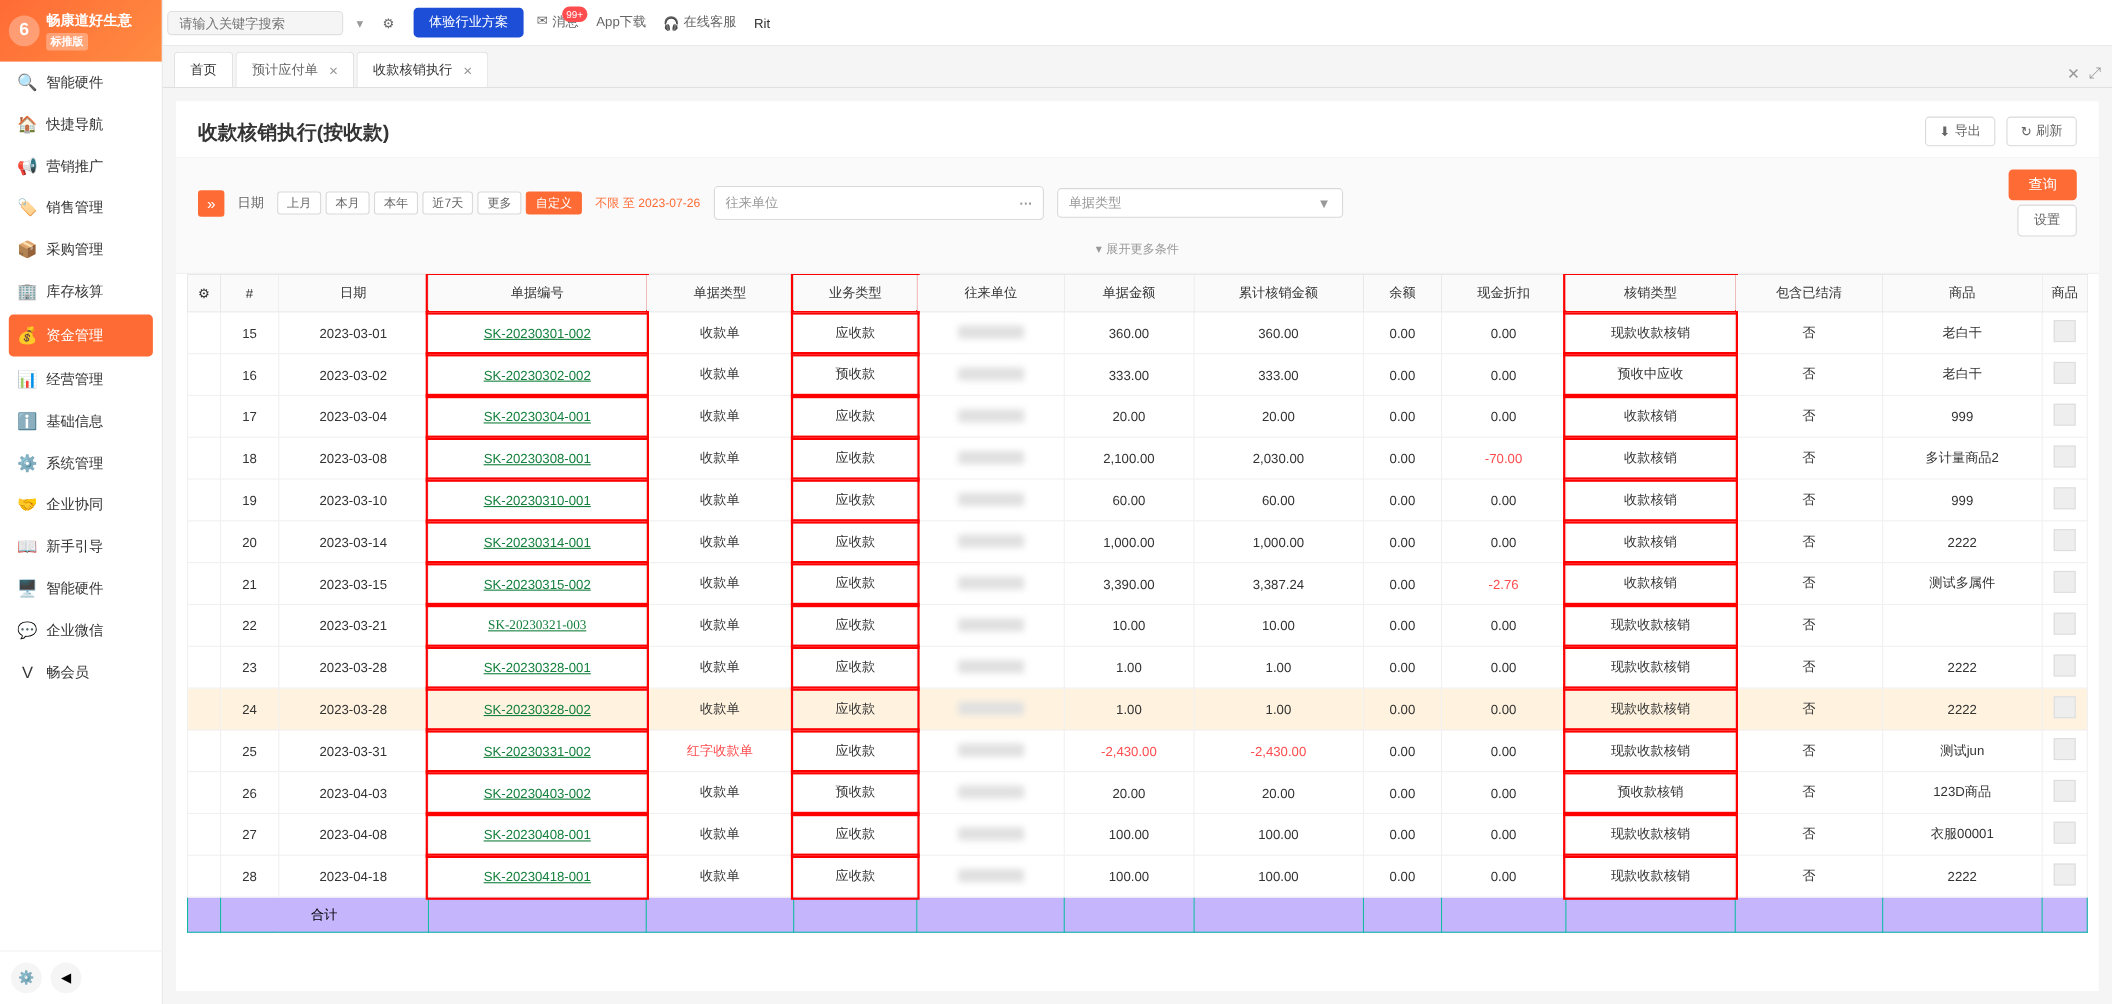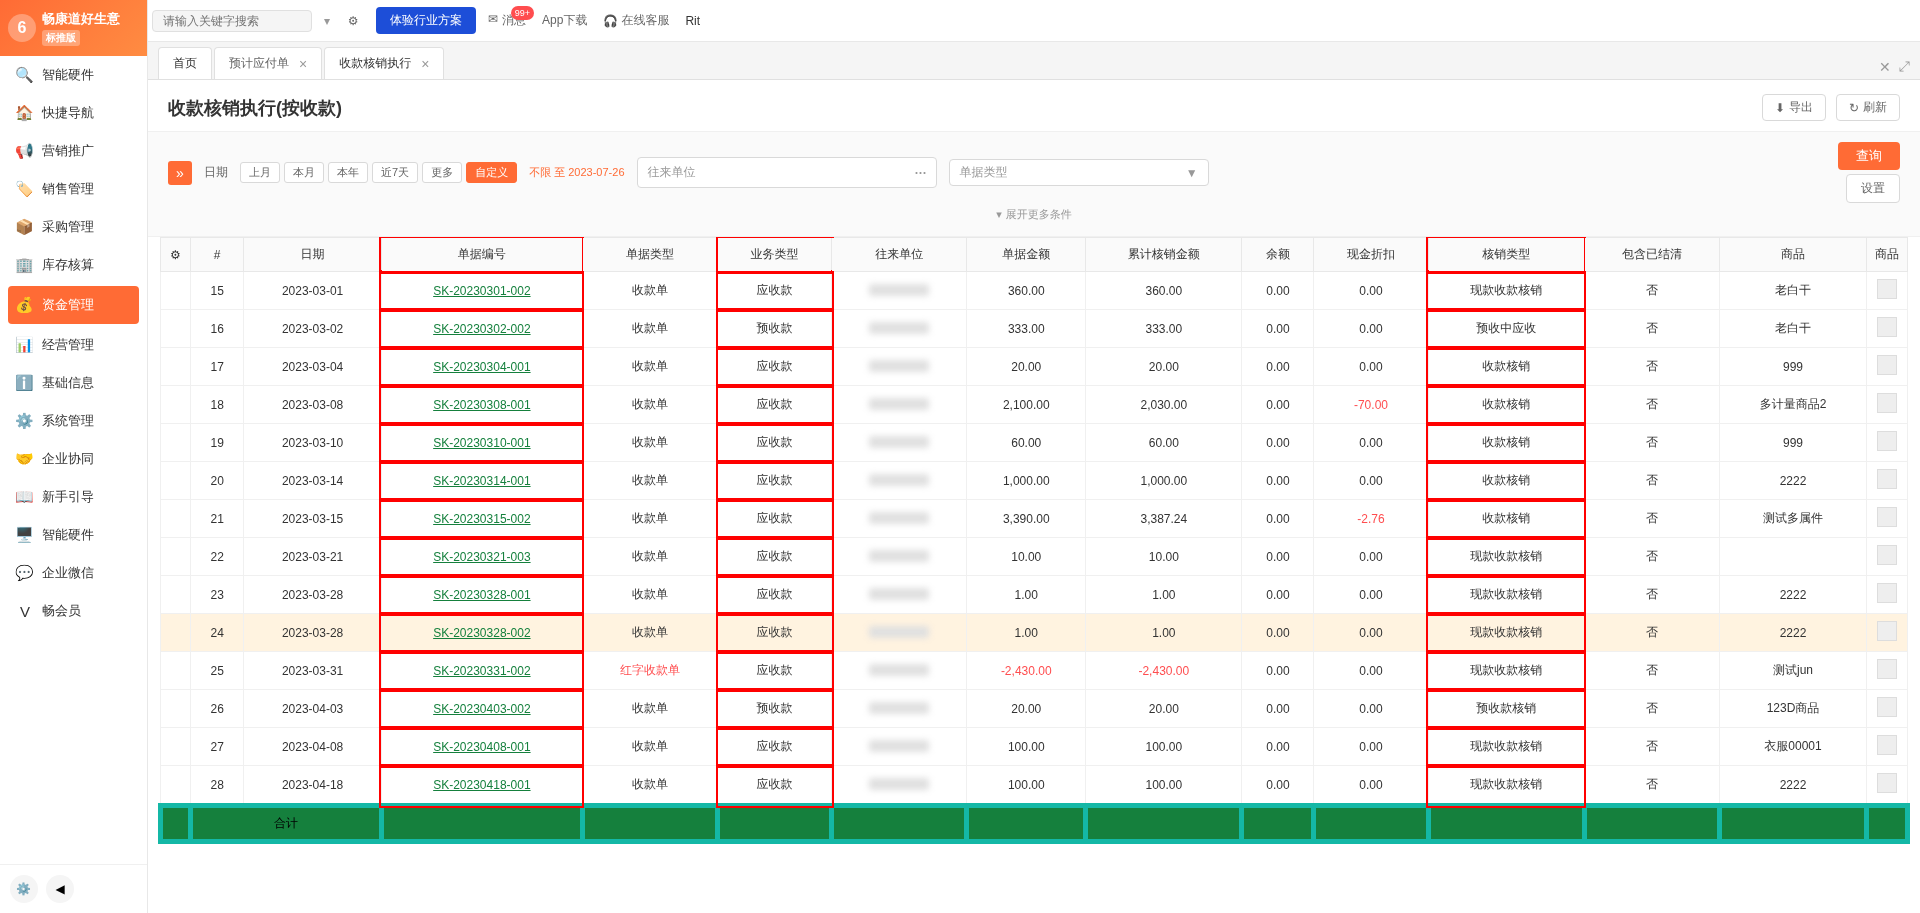--- a/index.html
+++ b/index.html
@@ -31,21 +31,21 @@
     
     .tabbar { height: 38px; background: #f5f5f5; border-bottom: 1px solid #e0e0e0; display: flex; align-items: flex-end; padding: 0 10px; flex-shrink: 0; gap: 2px; }
     .tab { height: 32px; padding: 0 14px; display: flex; align-items: center; gap: 6px; font-size: 12px; border: 1px solid #e0e0e0; border-bottom: none; cursor: pointer; background: #fff; border-radius: 4px 4px 0 0; color: #666; }
     .tab.active { background: #fff; color: #333; font-weight: 500; }
     .tab .tab-close { color: #999; font-size: 14px; cursor: pointer; margin-left: 4px; }
     .tab-home { color: #333; }
     .tab-right-actions { margin-left: auto; display: flex; align-items: center; gap: 8px; padding-bottom: 4px; }
     .tab-right-actions span { cursor: pointer; color: #666; font-size: 16px; }
 
     
-    .content { flex: 1; overflow: hidden; display: flex; flex-direction: column; background: #fff; margin: 0; }
+    .content { flex: 1; overflow: hidden; display: flex; flex-direction: column; background: #fff; margin: 12px; }
 
     
     .page-header { padding: 14px 20px 10px; border-bottom: 1px solid #f0f0f0; display: flex; align-items: center; justify-content: space-between; flex-shrink: 0; }
     .page-title { font-size: 18px; font-weight: 600; color: #333; }
     .page-actions { display: flex; gap: 10px; }
     .btn-export { background: #fff; border: 1px solid #d9d9d9; color: #666; padding: 4px 12px; border-radius: 4px; cursor: pointer; font-size: 12px; display: flex; align-items: center; gap: 4px; }
     .btn-refresh { background: #fff; border: 1px solid #d9d9d9; color: #666; padding: 4px 12px; border-radius: 4px; cursor: pointer; font-size: 12px; display: flex; align-items: center; gap: 4px; }
 
     
     .filter-bar { padding: 10px 20px; background: #fafafa; border-bottom: 1px solid #f0f0f0; flex-shrink: 0; }
@@ -66,21 +66,21 @@
     
     .table-container { flex: 1; overflow: auto; padding: 0 10px; }
     table { width: 100%; border-collapse: collapse; font-size: 12px; }
     thead th { background: #fafafa; border: 1px solid #e8e8e8; padding: 8px 8px; color: #333; font-weight: 500; white-space: nowrap; text-align: center; position: sticky; top: 0; z-index: 1; }
     tbody td { border: 1px solid #f0f0f0; padding: 7px 8px; color: #333; white-space: nowrap; text-align: center; }
     tbody tr.highlighted { background: #fff3e0; }
     .td-link { color: #15803d; cursor: pointer; text-decoration: underline; }
     .td-red { color: #ff4d4f; }
     .td-negative { color: #ff4d4f; }
     .col-settings { width: 30px; cursor: pointer; }
-    tfoot td { background: #15803d; border: 5px solid #14b8a6; padding: 7px 8px; font-weight: 500; text-align: center; }
+    tfoot td { background: #c4b5fd; border: 1px solid #14b8a6; padding: 7px 8px; font-weight: 500; text-align: center; }
 
     
     .table-container::-webkit-scrollbar { height: 8px; width: 8px; }
     .table-container::-webkit-scrollbar-track { background: #f1f1f1; }
     .table-container::-webkit-scrollbar-thumb { background: #ccc; border-radius: 4px; }
 
     
     .blurred { filter: blur(3px); color: transparent; background: #e0e0e0; border-radius: 2px; display: inline-block; min-width: 60px; height: 12px; }
   </style>
 </head>
@@ -394,21 +394,21 @@
     <td class="td-negative">-2.76</td>
     <td style="outline: 2px solid red;">收款核销</td>
     <td>否</td>
     <td>测试多属件</td>
     <td style="width:30px;"><span style="display:inline-block;width:20px;height:20px;background:#eee;border:1px solid #ddd;"></span></td>
   </tr>
             <tr>
     <td></td>
     <td>22</td>
     <td>2023-03-21</td>
-    <td style="outline: 2px solid red;"><a class="td-link">SK-20230321-003</a></td>
+    <td style="outline: 2px solid red; font-family: Liberation Serif, serif;"><a class="td-link">SK-20230321-003</a></td>
     <td class="">收款单</td>
     <td style="outline: 2px solid red;">应收款</td>
     <td><span class="blurred">&nbsp;&nbsp;&nbsp;&nbsp;&nbsp;&nbsp;&nbsp;&nbsp;&nbsp;&nbsp;</span></td>
     <td class="">10.00</td>
     <td class="">10.00</td>
     <td>0.00</td>
     <td class="">0.00</td>
     <td style="outline: 2px solid red;">现款收款核销</td>
     <td>否</td>
     <td></td>

